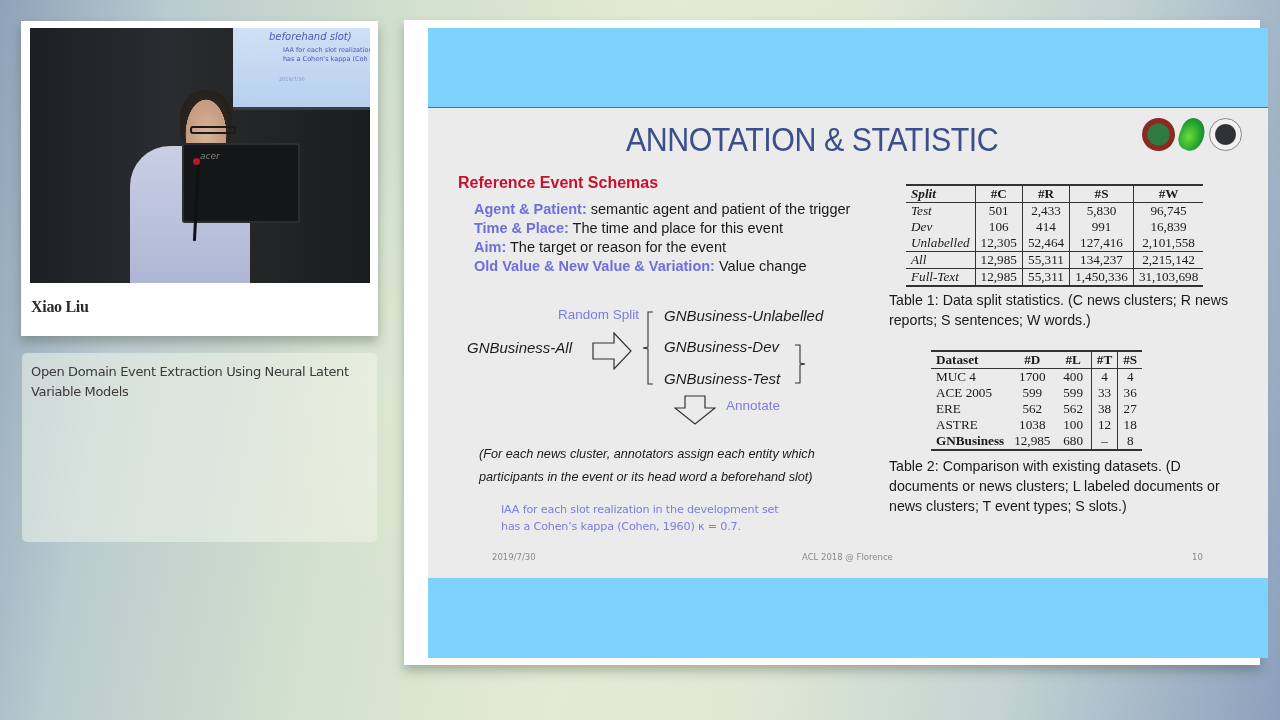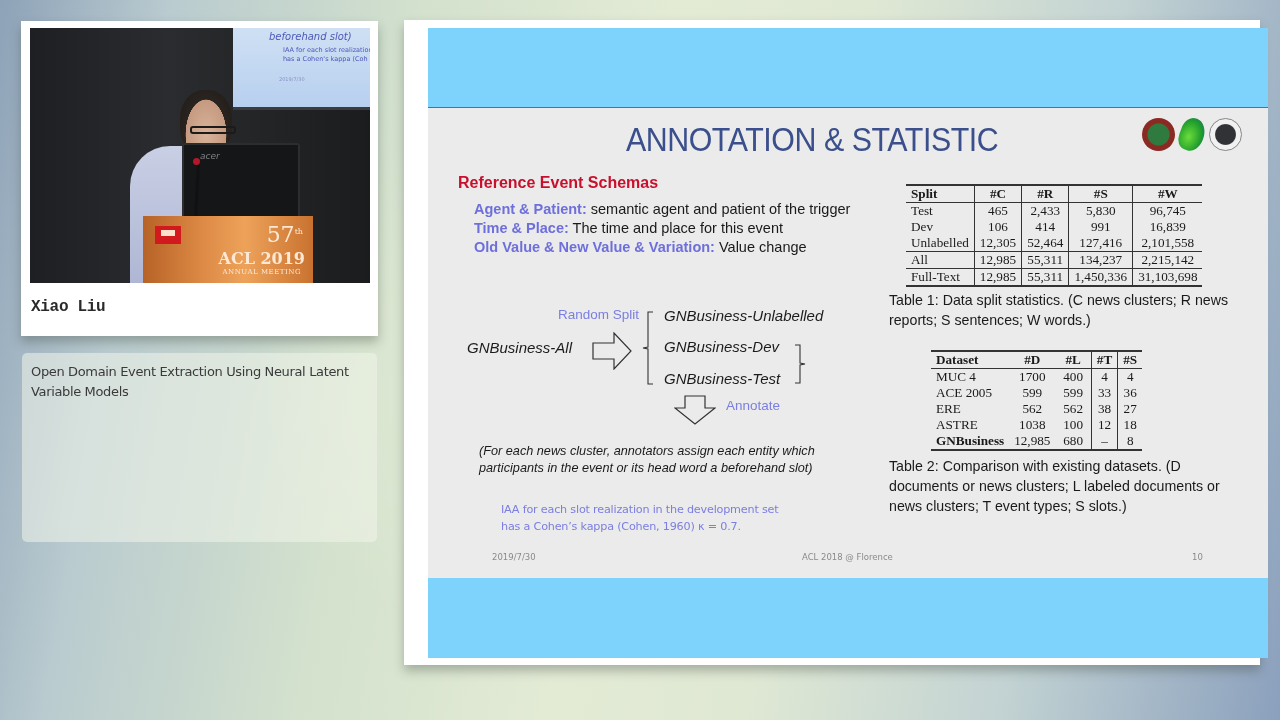--- a/index.html
+++ b/index.html
@@ -60,21 +60,21 @@
     background: linear-gradient(90deg, #b76227 0%, #dd8a45 35%, #eda25a 60%, #c9722f 100%);
   }
   .podium .acl-logo { position: absolute; left: 12px; top: 10px; width: 26px; height: 18px; background: #d21a1e; }
   .podium .acl-logo::after { content: ""; position: absolute; left: 6px; top: 4px; width: 14px; height: 6px; background: #fbe1cc; }
   .podium .ed { position: absolute; right: 10px; top: 6px; font-family: "DejaVu Serif", serif; font-size: 22px; color: #fbe9d6; }
   .podium .ed sup { font-size: 8px; }
   .podium .name { position: absolute; right: 8px; top: 33px; font-family: "DejaVu Serif", serif; font-weight: bold; font-size: 16px; color: #fbe9d6; white-space: nowrap; }
   .podium .meet { position: absolute; right: 12px; top: 52px; font-family: "DejaVu Serif", serif; font-size: 7px; color: #fbe9d6; letter-spacing: 0.5px; }
   .speaker-name {
     position: absolute; left: 10px; top: 277px;
-    font-family: Liberation Mono, monospace; font-weight: bold; font-size: 16px; color: #2a2a2a;
+    font-family: Liberation Serif, serif; font-weight: bold; font-size: 16px; color: #2a2a2a;
     letter-spacing: -0.3px;
   }
   
   .title-card {
     position: absolute; left: 22px; top: 353px; width: 355px; height: 189px;
     background: rgba(240,244,234,0.55);
     border-radius: 5px;
     padding: 9px 9px;
   }
   .title-card .talk-title {
@@ -116,36 +116,36 @@
   .schema-list { position: absolute; left: 46px; top: 92px; font-size: 14.5px; line-height: 19px; color: #1a1a1a; white-space: nowrap; }
   .schema-list .k { color: #6f6fdc; font-weight: bold; }
   .flow { position: absolute; left: 0; top: 0; }
   .flow .italic { font-style: italic; font-size: 15px; color: #1c1c1c; position: absolute; white-space: nowrap; }
   .flow .purple { color: #7c7ee0; font-size: 13.5px; position: absolute; white-space: nowrap; }
   .gold {
     position: absolute; left: 51px; top: 316px; font-size: 14.5px; color: #1a1a1a; white-space: nowrap;
   }
   .gold-note {
     position: absolute; left: 51px; top: 335px; width: 360px;
-    font-size: 12.7px; font-style: italic; line-height: 17px; color: #1a1a1a;
+    font-size: 12.7px; font-style: italic; line-height: 23px; color: #1a1a1a;
   }
   .iaa {
     position: absolute; left: 73px; top: 393px; font-family: "DejaVu Sans", sans-serif;
     font-size: 11.2px; line-height: 17px; color: #7c7ee0; letter-spacing: -0.2px;
   }
   table.paper {
     position: absolute; border-collapse: collapse;
     font-family: "Liberation Serif", serif; font-size: 13.2px; color: #1a1a1a;
     border-top: 2px solid #333; border-bottom: 2px solid #333;
   }
   table.paper th { font-weight: bold; text-align: center; padding: 0 5px; line-height: 16px; border-bottom: 1px solid #333; }
   table.paper td { text-align: center; padding: 0 5px; line-height: 16px; }
   table.paper th:first-child, table.paper td:first-child { text-align: left; }
   table.t1 th, table.t1 td { border-left: 1px solid #333; }
-  table.t1 th:first-child, table.t1 td:first-child { border-left: none; }
+  table.t1 th:first-child, table.t1 td:first-child { border-left: none; font-style: italic; }
   table.t1 tr.sep td { border-top: 1px solid #333; }
   table.t2 th:nth-child(n+4), table.t2 td:nth-child(n+4) { border-left: 1px solid #333; }
   table.t2 td.bold { font-weight: bold; }
   .caption {
     position: absolute; font-family: Liberation Sans, sans-serif; font-size: 14.2px; line-height: 20px; color: #1a1a1a;
   }
   .slide-footer { position: absolute; top: 444px; font-family: "DejaVu Sans", sans-serif; font-size: 8.5px; color: #8a8a8a; }
 </style>
 </head>
 <body>
@@ -161,26 +161,20 @@
       <div class="l3">2019/7/30</div>
     </div>
     <div class="person-body"></div>
     <div class="person-head"></div>
     <div class="person-glasses"></div>
     <div class="laptop">
       <span class="brand">acer</span>
     </div>
     <div class="mic-stand"></div>
     <div class="mic-head"></div>
-    <div class="podium">
-      <div class="acl-logo"></div>
-      <div class="ed"><span>57</span><sup>th</sup></div>
-      <div class="name">ACL 2019</div>
-      <div class="meet">ANNUAL MEETING</div>
-    </div>
   </div>
   <div class="speaker-name">Xiao Liu</div>
 </div>
 
 <div class="title-card">
   <div class="talk-title">Open Domain Event Extraction Using Neural Latent Variable Models</div>
 </div>
 
 <div class="slide-frame">
   <div class="slide-video">
@@ -190,20 +184,21 @@
       <div class="logos">
         <div class="logo logo-pku"></div>
         <div class="logo logo-green"></div>
         <div class="logo logo-wms"></div>
       </div>
 
       <div class="schemas-heading">Reference Event Schemas</div>
       <div class="schema-list">
         <div><span class="k">Agent &amp; Patient:</span><span> semantic agent and patient of the trigger</span></div>
         <div><span class="k">Time &amp; Place:</span><span> The time and place for this event</span></div>
+        <div><span class="k">Aim:</span><span> The target or reason for the event</span></div>
         <div><span class="k">Old Value &amp; New Value &amp; Variation:</span><span> Value change</span></div>
       </div>
 
       <div class="flow">
         <span class="purple" style="left:130px; top:199px;text-align:center;">Random Split</span>
         <span class="italic" style="left:39px; top:231px;">GNBusiness-All</span>
         <svg style="position:absolute; left:164px; top:224px;" width="40" height="38">
           <path d="M1 11 H22 V1 L39 19 L22 37 V27 H1 Z" fill="none" stroke="#333" stroke-width="1.2"></path>
         </svg>
         <svg style="position:absolute; left:213px; top:203px;" width="14" height="74">
@@ -233,21 +228,21 @@
             <th>Split</th>
             <th>#C</th>
             <th>#R</th>
             <th style="padding:0 14px">#S</th>
             <th style="padding:0 14px">#W</th>
           </tr>
         </thead>
         <tbody>
           <tr>
             <td>Test</td>
-            <td>465</td>
+            <td>501</td>
             <td>2,433</td>
             <td>5,830</td>
             <td>96,745</td>
           </tr>
           <tr>
             <td>Dev</td>
             <td>106</td>
             <td>414</td>
             <td>991</td>
             <td>16,839</td>

